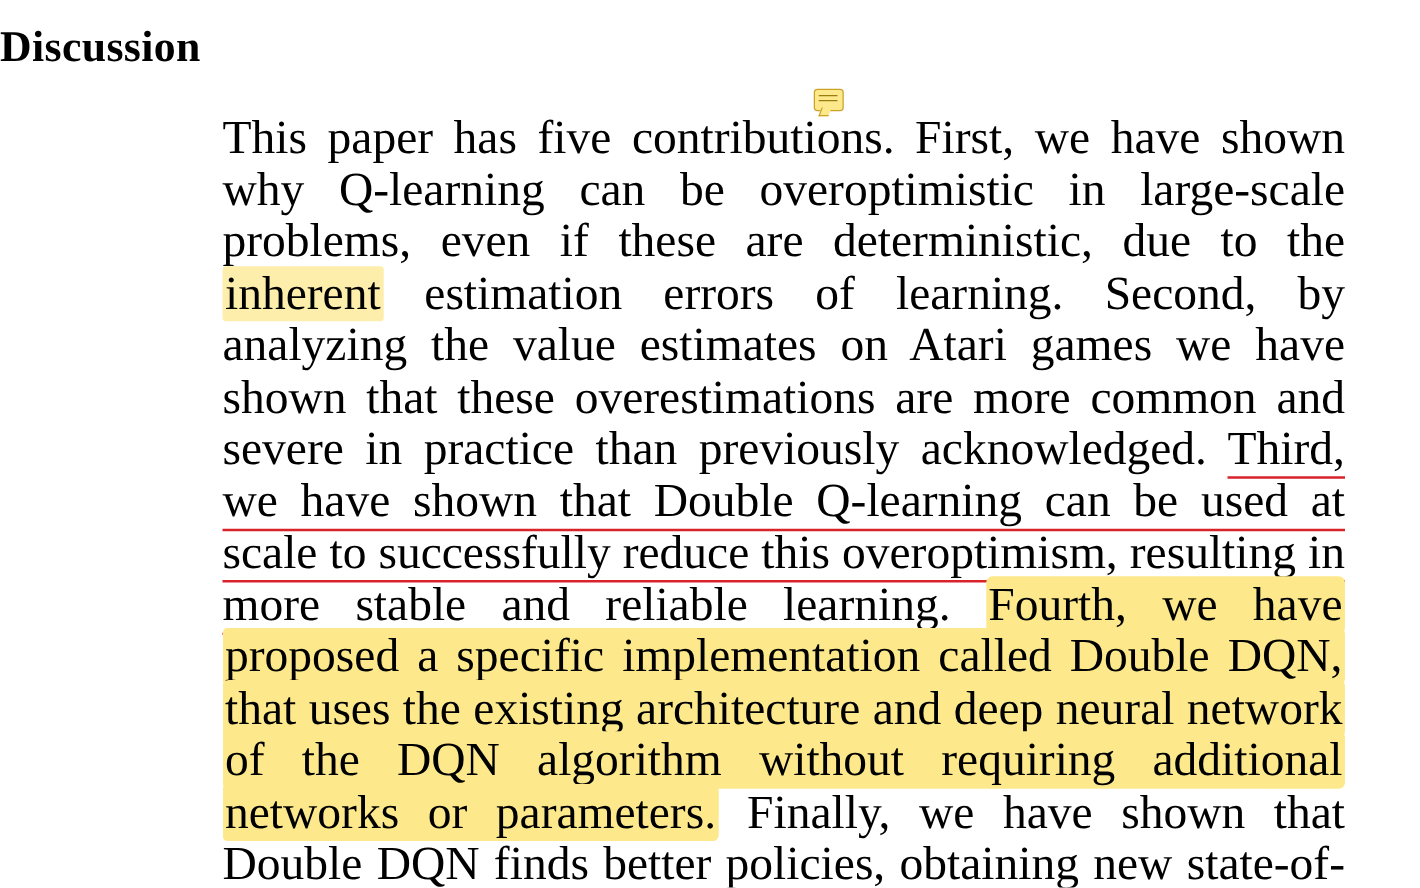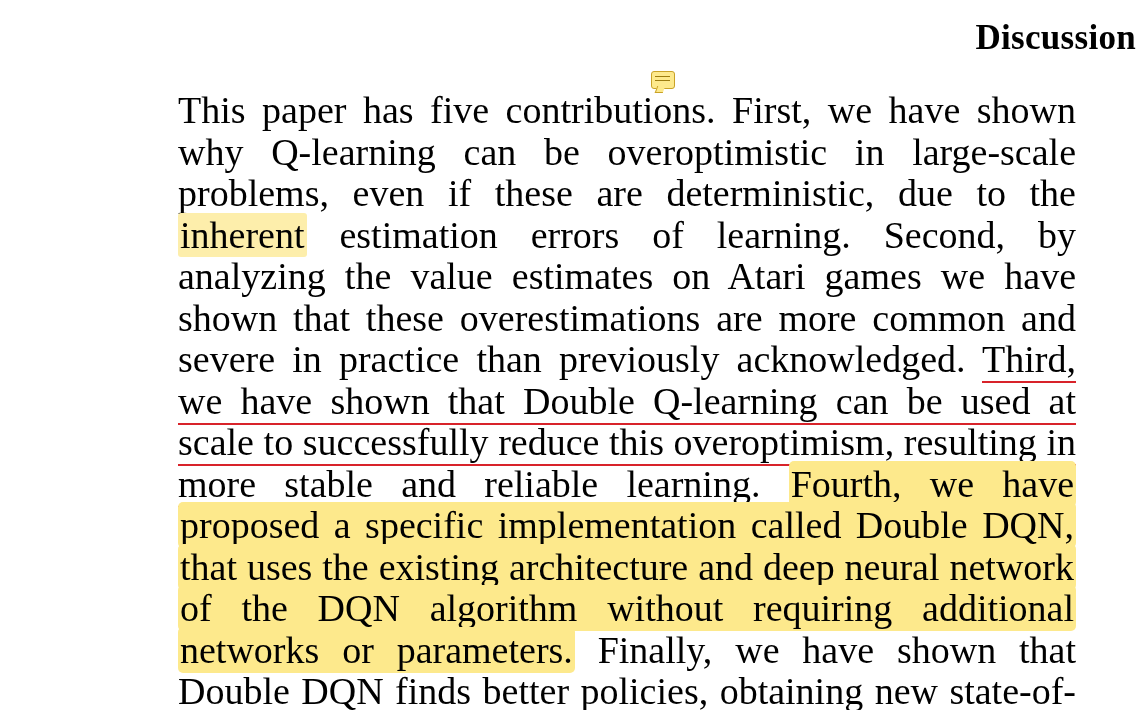--- a/index.html
+++ b/index.html
@@ -13,21 +13,21 @@
     overflow: hidden;
     font-family: "Liberation Serif", serif;
   }
   #page {
     position: relative;
     width: 1136px;
     height: 710px;
     background: #ffffff;
   }
   .section-title {
-    text-align: right;
+    text-align: left;
     font-size: 35px;
     font-weight: bold;
     font-family: "Liberation Serif", serif;
     color: #000000;
     margin: 18px 0 8px 0;
     letter-spacing: 0.3px;
   }
   .body-column {
     position: absolute;
     left: 178px;

